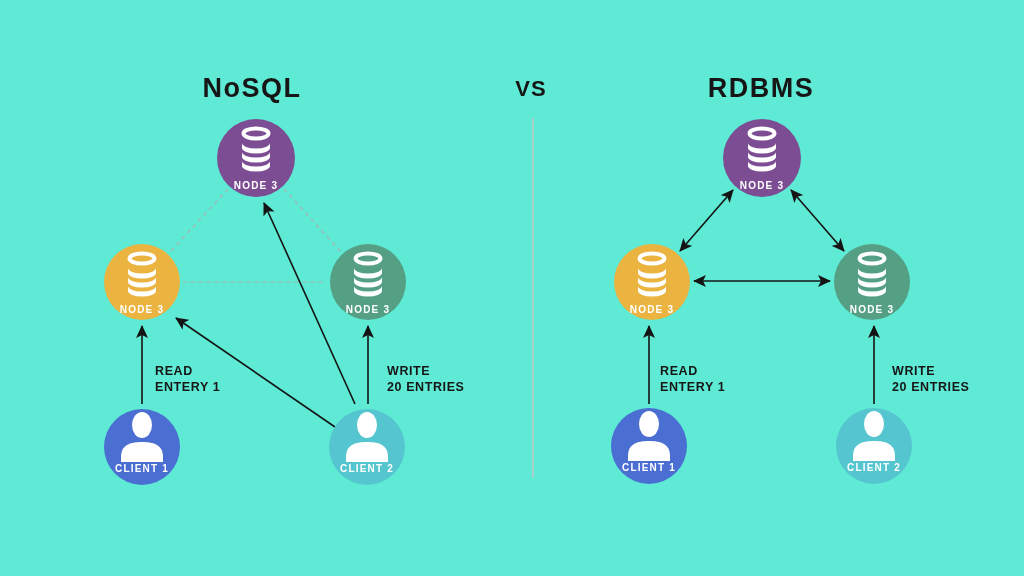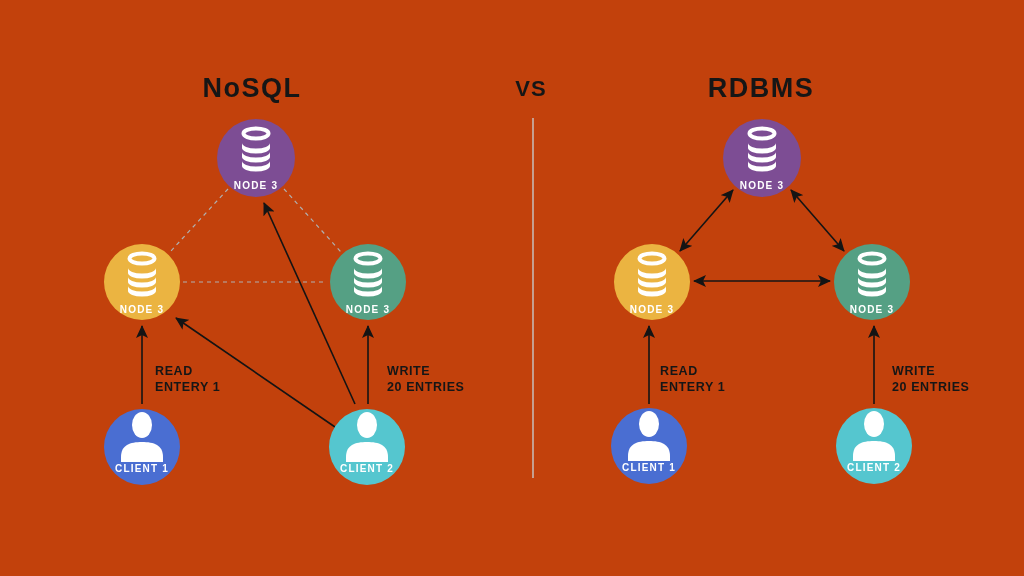--- a/index.html
+++ b/index.html
@@ -1,16 +1,16 @@
 <!DOCTYPE html>
 <html><head>
 <meta charset="utf-8">
 <style>
   html,body{margin:0;padding:0;background:#ffffff;}
-  #stage{position:relative;width:1024px;height:576px;background:#c2410c;overflow:hidden;
+  #stage{position:relative;width:1024px;height:576px;background:#5eead4;overflow:hidden;
          font-family:"Liberation Sans", sans-serif;}
   svg text{font-family:"Liberation Sans", sans-serif;}
   .title{font-size:27px;fill:#161616;letter-spacing:1.5px;font-weight:600;}
   .vs{font-size:22px;fill:#161616;letter-spacing:1px;font-weight:600;}
   .node-label{font-size:10px;fill:#ffffff;letter-spacing:1.2px;font-weight:600;}
   .annot{font-size:12.5px;fill:#161616;letter-spacing:0.6px;font-weight:600;}
   .arrow{stroke:#141414;stroke-width:1.6;fill:none;}
   .dash{stroke:#b0b0b0;stroke-width:1.2;fill:none;stroke-dasharray:4 4;}
   .divider{stroke:#c8c8c8;stroke-width:1.4;}
   .icon-white{fill:#ffffff;}

